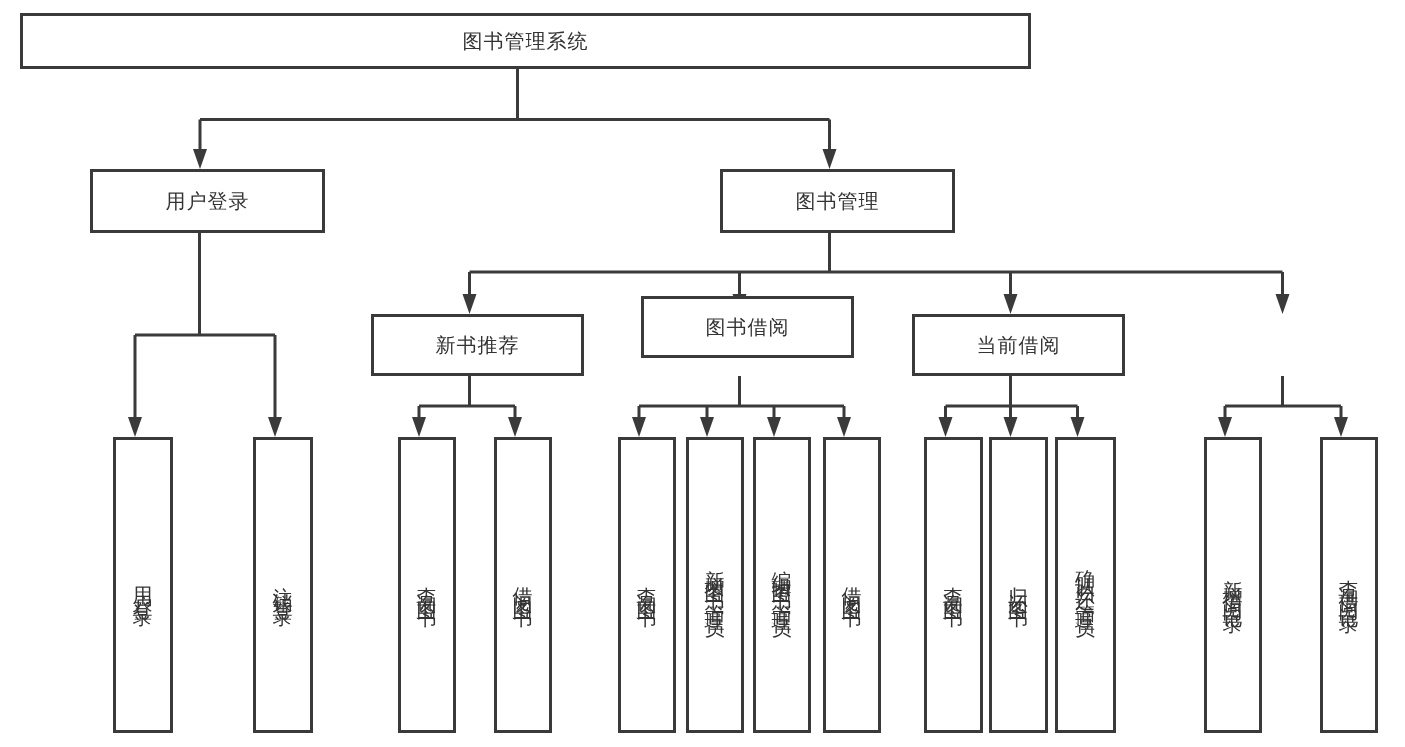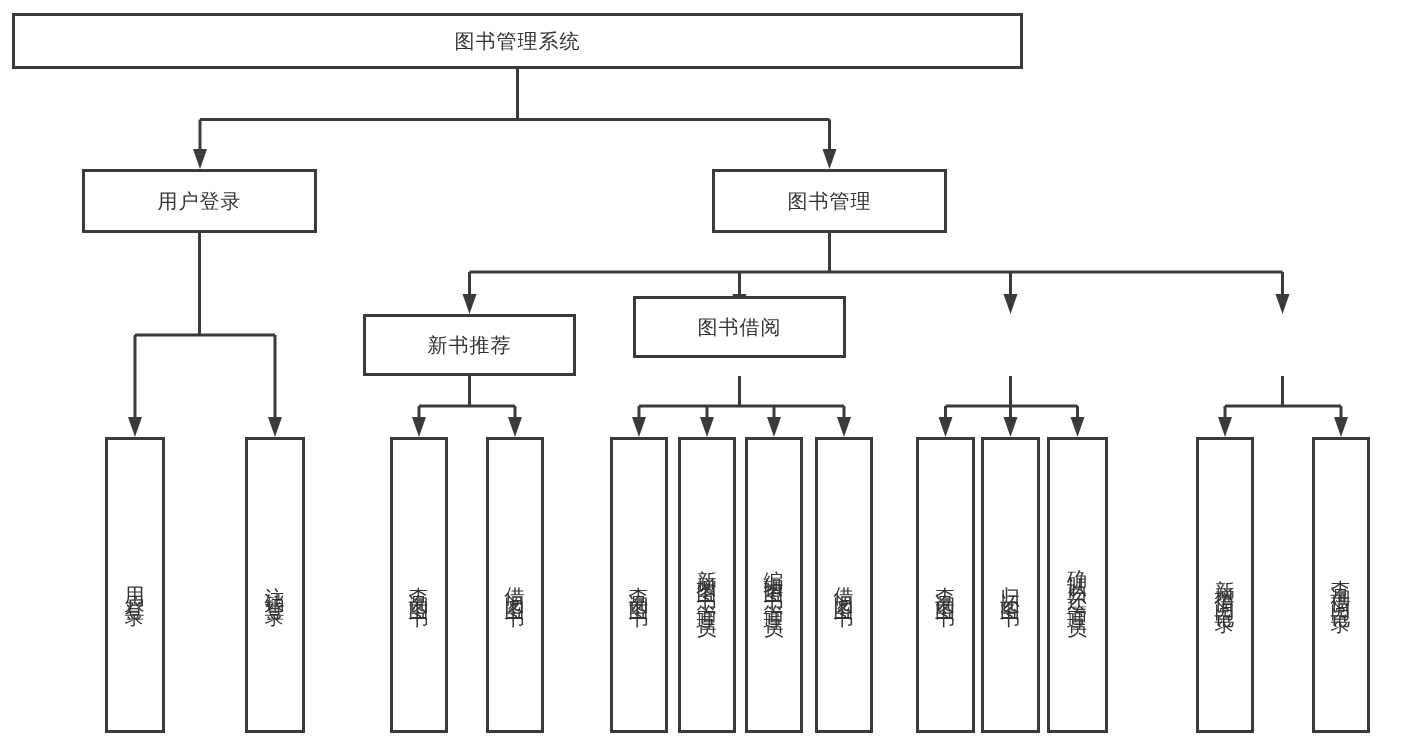--- a/index.html
+++ b/index.html
@@ -10,21 +10,21 @@
   .canvas{
     position:relative;width:1405px;height:747px;background:var(--background);
     overflow:hidden;
   }
   .connectors{position:absolute;left:0;top:0;width:1405px;height:747px;}
   .connectors path{stroke:var(--line);stroke-width:3;fill:none;}
   .connectors polygon{fill:var(--line);stroke:none;}
   .node{
     position:absolute;box-sizing:border-box;border:3px solid var(--line);
     background:var(--background);display:flex;align-items:center;justify-content:center;
-    color:var(--text);font-size:20px;line-height:1;
+    color:var(--text);font-size:20px;line-height:1;margin-left:8px;
   }
   .node.h span{letter-spacing:1px;white-space:nowrap;}
   .node.v span{
     writing-mode:vertical-rl;letter-spacing:7px;white-space:nowrap;
   }
   .watermark{
     position:absolute;left:1185px;top:710px;color:var(--watermark);
     font-size:20px;white-space:nowrap;letter-spacing:0.5px;
   }
 </style>
@@ -79,20 +79,23 @@
   <div class="node h" style="left:712px;top:169px;width:235px;height:64px">
     <span>图书管理</span>
   </div>
 
   <div class="node h" style="left:363px;top:314px;width:213px;height:62px">
     <span>新书推荐</span>
   </div>
   <div class="node h" style="left:633px;top:296px;width:213px;height:62px">
     <span>图书借阅</span>
   </div>
+  <div class="node h" style="left:904px;top:314px;width:213px;height:62px">
+    <span>当前借阅</span>
+  </div>
 
   <div class="node v" style="left:105px;top:437px;width:60px;height:296px">
     <span>用户登录</span>
   </div>
   <div class="node v" style="left:245px;top:437px;width:60px;height:296px">
     <span>注销登录</span>
   </div>
 
   <div class="node v" style="left:390px;top:437px;width:58px;height:296px">
     <span>查询图书</span>

